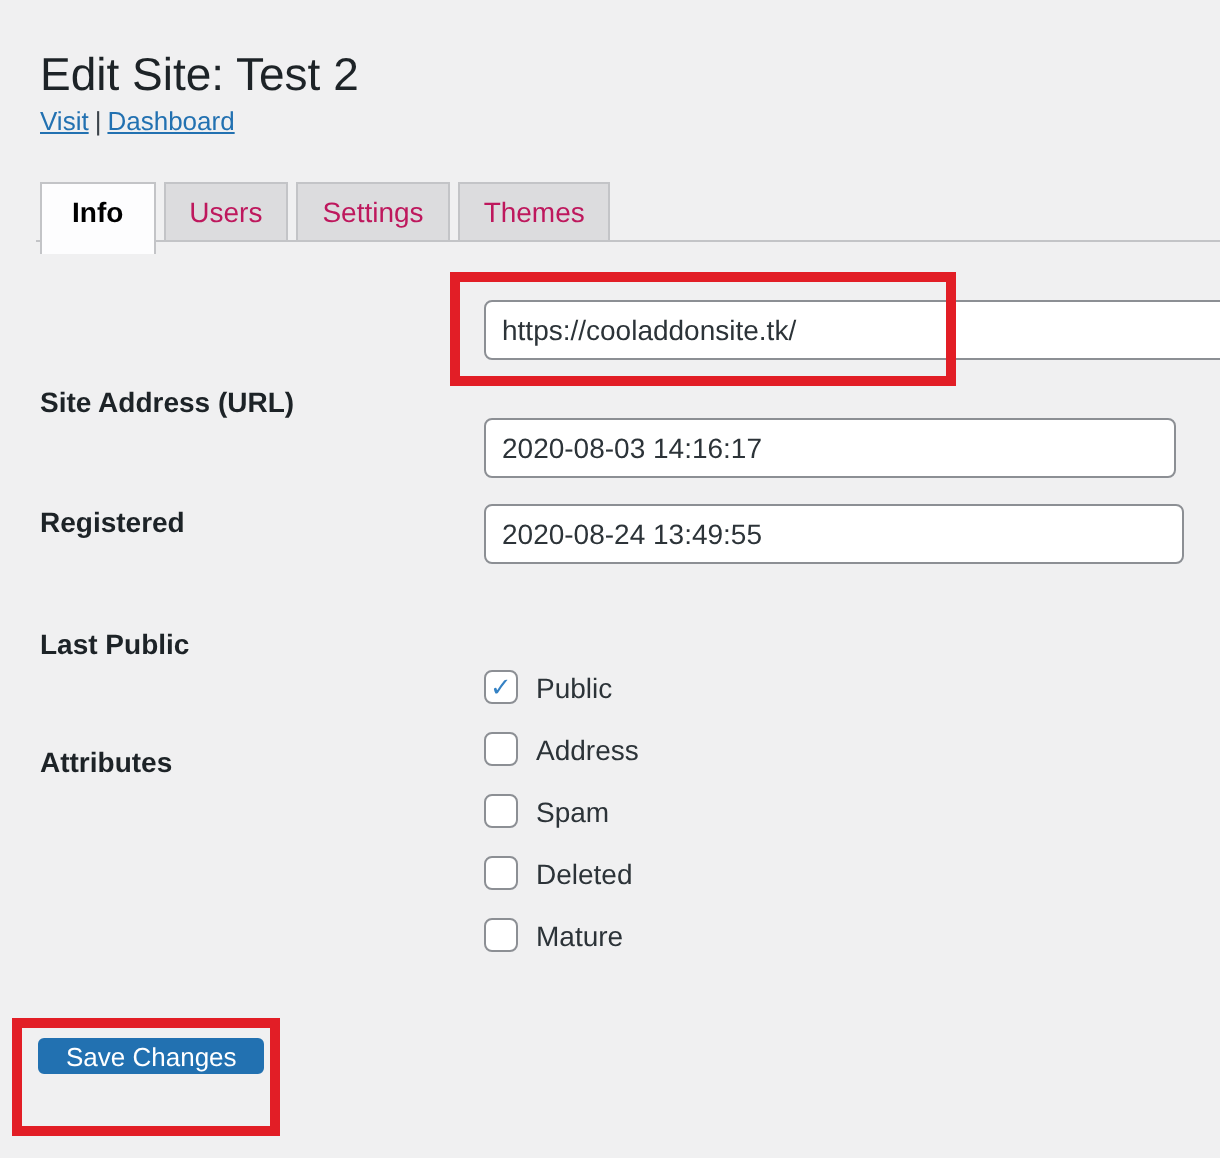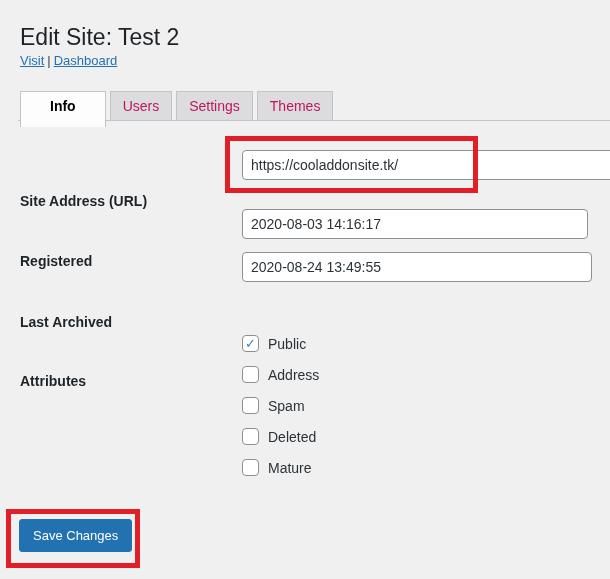--- a/index.html
+++ b/index.html
@@ -26,21 +26,21 @@
   
   .tabbar { left: 20px; top: 91px; display: flex; align-items: flex-start; z-index: 2; }
   .tab {
     display: block; box-sizing: border-box;
     padding: 6px 12px 6px; margin-right: 4px;
     border: 1px solid #c3c4c7; background: #dcdcde;
     color: #be185d; font-size: 14px; line-height: 16px;
     text-decoration: none; cursor: pointer; white-space: nowrap;
   }
   .tab.active {
-    padding: 6px 29px 13px; border-bottom: none;
+    padding: 6px 15px 13px; border-bottom: none;
     background: #fdfdfe; color: #000; font-weight: 600;
   }
   .tabline { left: 18px; right: 0; top: 120px; height: 1px; background: #c3c4c7; z-index: 1; }
 
   
   .flabel { left: 20px; font-size: 14px; font-weight: 600; color: #1d2327; line-height: 16px; margin-top: 36px; }
   .tinput {
     box-sizing: border-box; height: 30px; padding: 0 8px;
     border: 1px solid #8c8f94; border-radius: 4px;
     background: #fff; color: #2c3338; font-size: 14px;
@@ -61,21 +61,21 @@
   .cbox {
     box-sizing: border-box; width: 17px; height: 17px;
     border: 1px solid #8c8f94; border-radius: 4px; background: #fff;
     display: flex; align-items: center; justify-content: center;
     font-size: 13px; font-weight: 700; color: #3582c4; line-height: 1;
   }
   .attr-row .cb-label { margin-left: 9px; font-size: 14px; color: #2c3338; }
 
   
   .save-btn {
-    left: 19px; top: 519px; height: 33px; padding: 0 13px;
+    left: 19px; top: 519px; height: 18px; padding: 0 13px;
     background: #2271b1; border: 1px solid #2271b1; border-radius: 3px;
     color: #fff; font-size: 13px; font-weight: 400;
     font-family: "Liberation Sans", "DejaVu Sans", sans-serif;
     display: inline-flex; align-items: center; cursor: pointer;
   }
 
   
   .hl { border: 5px solid #e21e26; z-index: 5; pointer-events: none; }
   #hl-input { left: 225px; top: 136px; width: 243px; height: 47px; }
   #hl-button { left: 6px; top: 509px; width: 124px; height: 49px; }
@@ -97,21 +97,21 @@
   <a class="tab">Settings</a>
   <a class="tab">Themes</a>
 </div>
 
 <div class="abs flabel" id="label-url">Site Address (URL)</div>
 <input class="abs tinput" id="input-url" type="text" value="https://cooladdonsite.tk/" style="">
 
 <div class="abs flabel" id="label-registered">Registered</div>
 <input class="abs tinput" id="input-registered" type="text" value="2020-08-03 14:16:17" style="">
 
-<div class="abs flabel" id="label-updated">Last Archived</div>
+<div class="abs flabel" id="label-updated">Last Public</div>
 <input class="abs tinput" id="input-updated" type="text" value="2020-08-24 13:49:55" style="">
 
 <div class="abs flabel" id="label-attributes">Attributes</div>
 
 <div class="abs attr-list">
   <div class="attr-row">
     <span class="cbox checked">✓</span>
     <span class="cb-label">Public</span>
   </div>
   <div class="attr-row">

